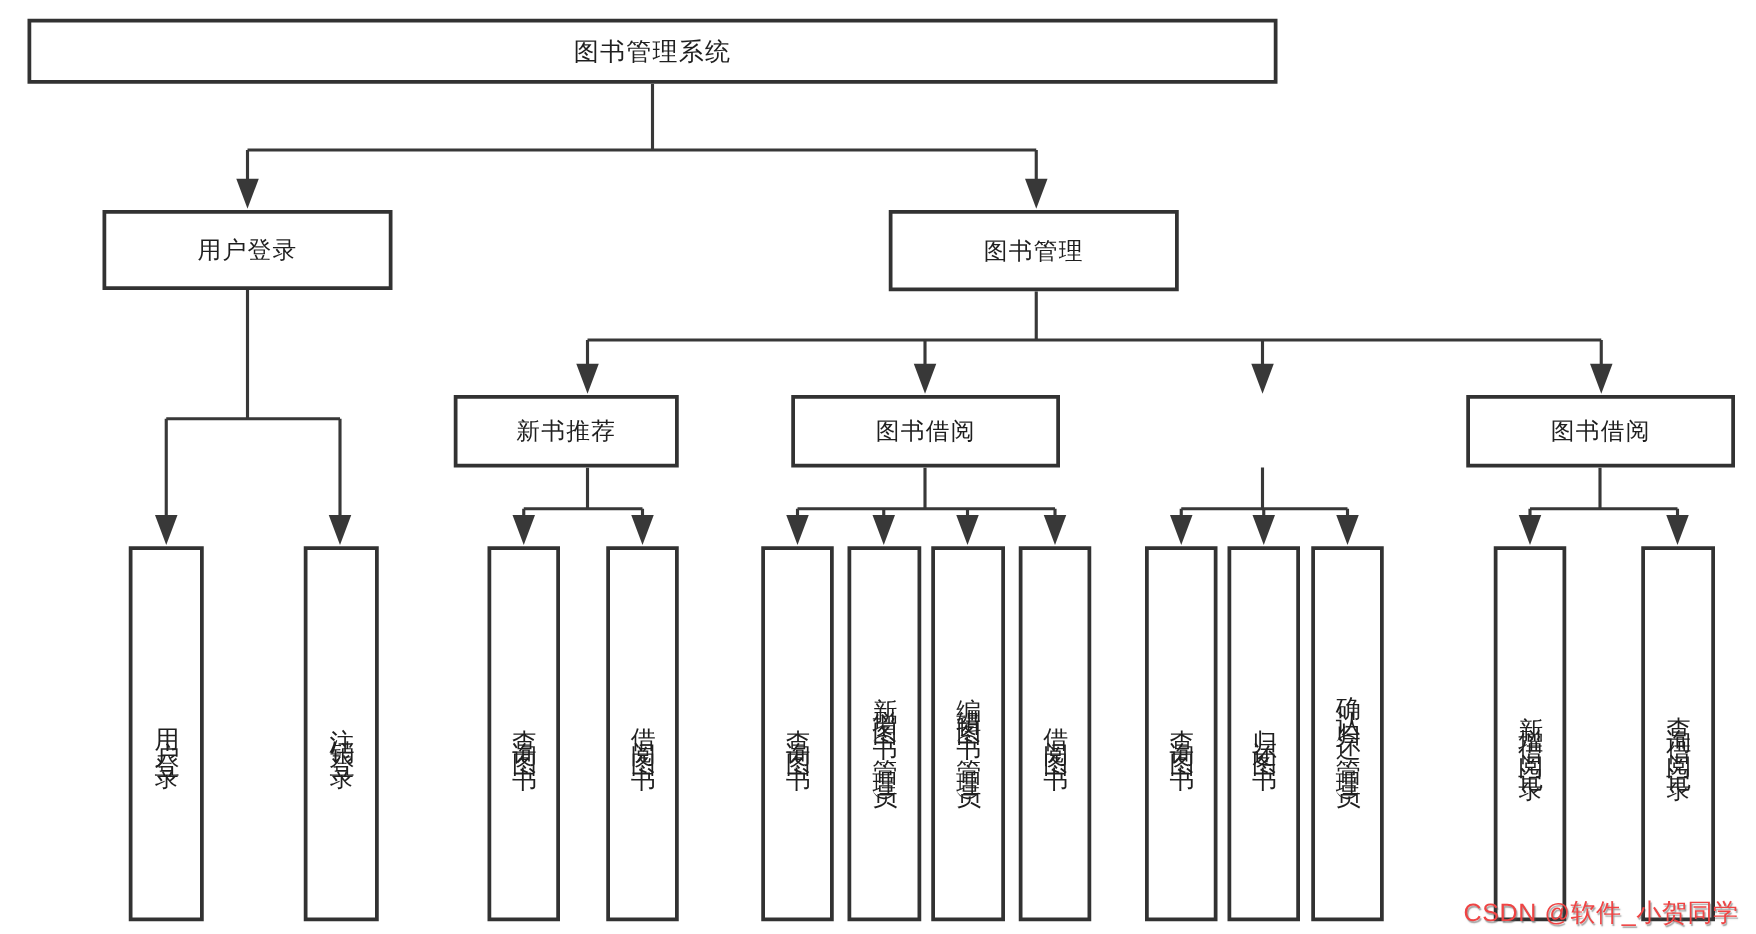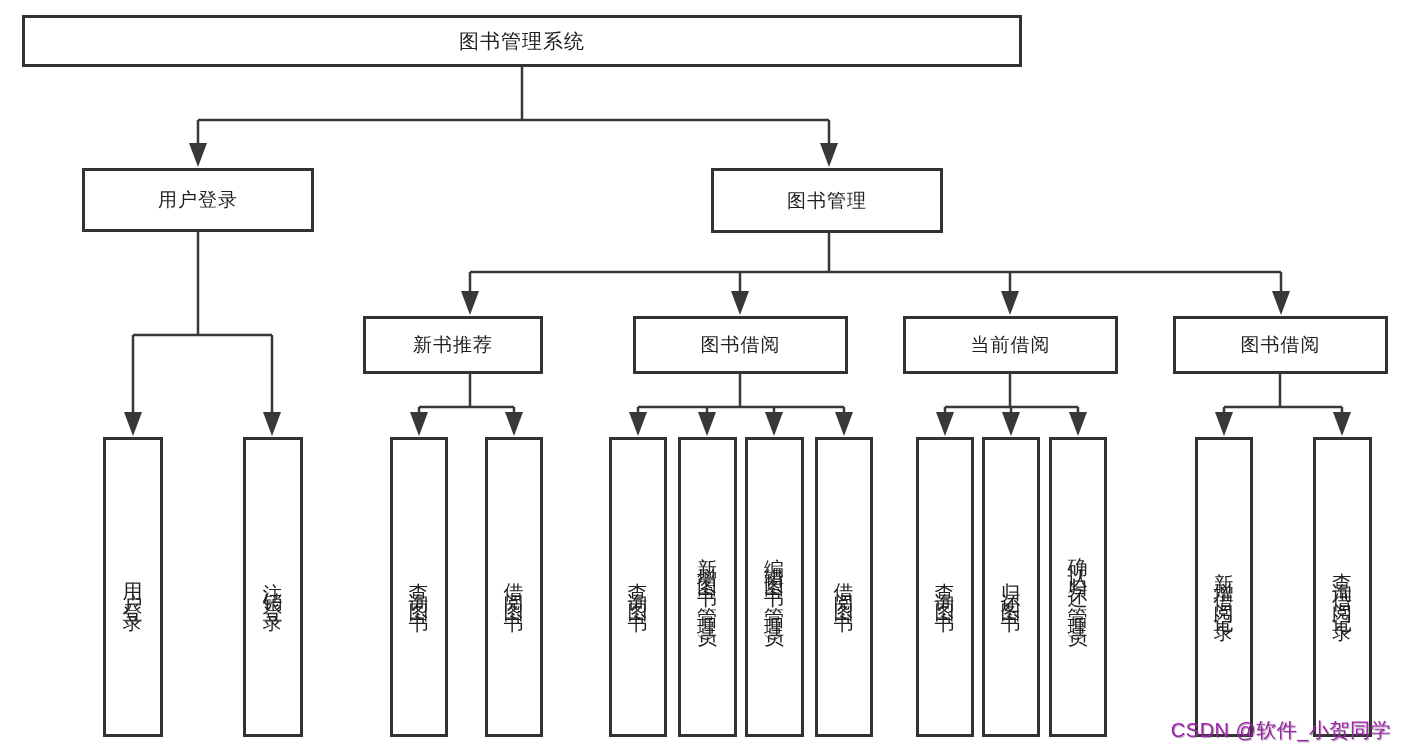--- a/index.html
+++ b/index.html
@@ -27,21 +27,21 @@
     text-orientation:mixed;
     font-size:20px;
     letter-spacing:10px;
     line-height:1;
     white-space:nowrap;
   }
   .watermark{
     position:absolute;
     right:14px;bottom:3px;
     font-size:20px;
-    color:#a21caf;
+    color:#ef4444;
     text-shadow:1px 1px 1px rgba(80,80,80,0.55);
     letter-spacing:0.5px;
     z-index:2;
   }
 </style>
 </head>
 <body>
 
 <div id="canvas">
 
@@ -95,23 +95,20 @@
   <div class="node h-node" style="left:711px;top:168px;width:232px;height:65px;">
     <span>图书管理</span>
   </div>
 
   <div class="node h-node" style="left:363px;top:316px;width:180px;height:58px;">
     <span>新书推荐</span>
   </div>
   <div class="node h-node" style="left:633px;top:316px;width:215px;height:58px;">
     <span>图书借阅</span>
   </div>
-  <div class="node h-node" style="left:903px;top:316px;width:215px;height:58px;">
-    <span>当前借阅</span>
-  </div>
   <div class="node h-node" style="left:1173px;top:316px;width:215px;height:58px;">
     <span>图书借阅</span>
   </div>
 
   <div class="node v-node" style="left:103px;top:437px;width:60px;height:300px;">
     <span>用户登录</span>
   </div>
   <div class="node v-node" style="left:243px;top:437px;width:60px;height:300px;">
     <span>注销登录</span>
   </div>

